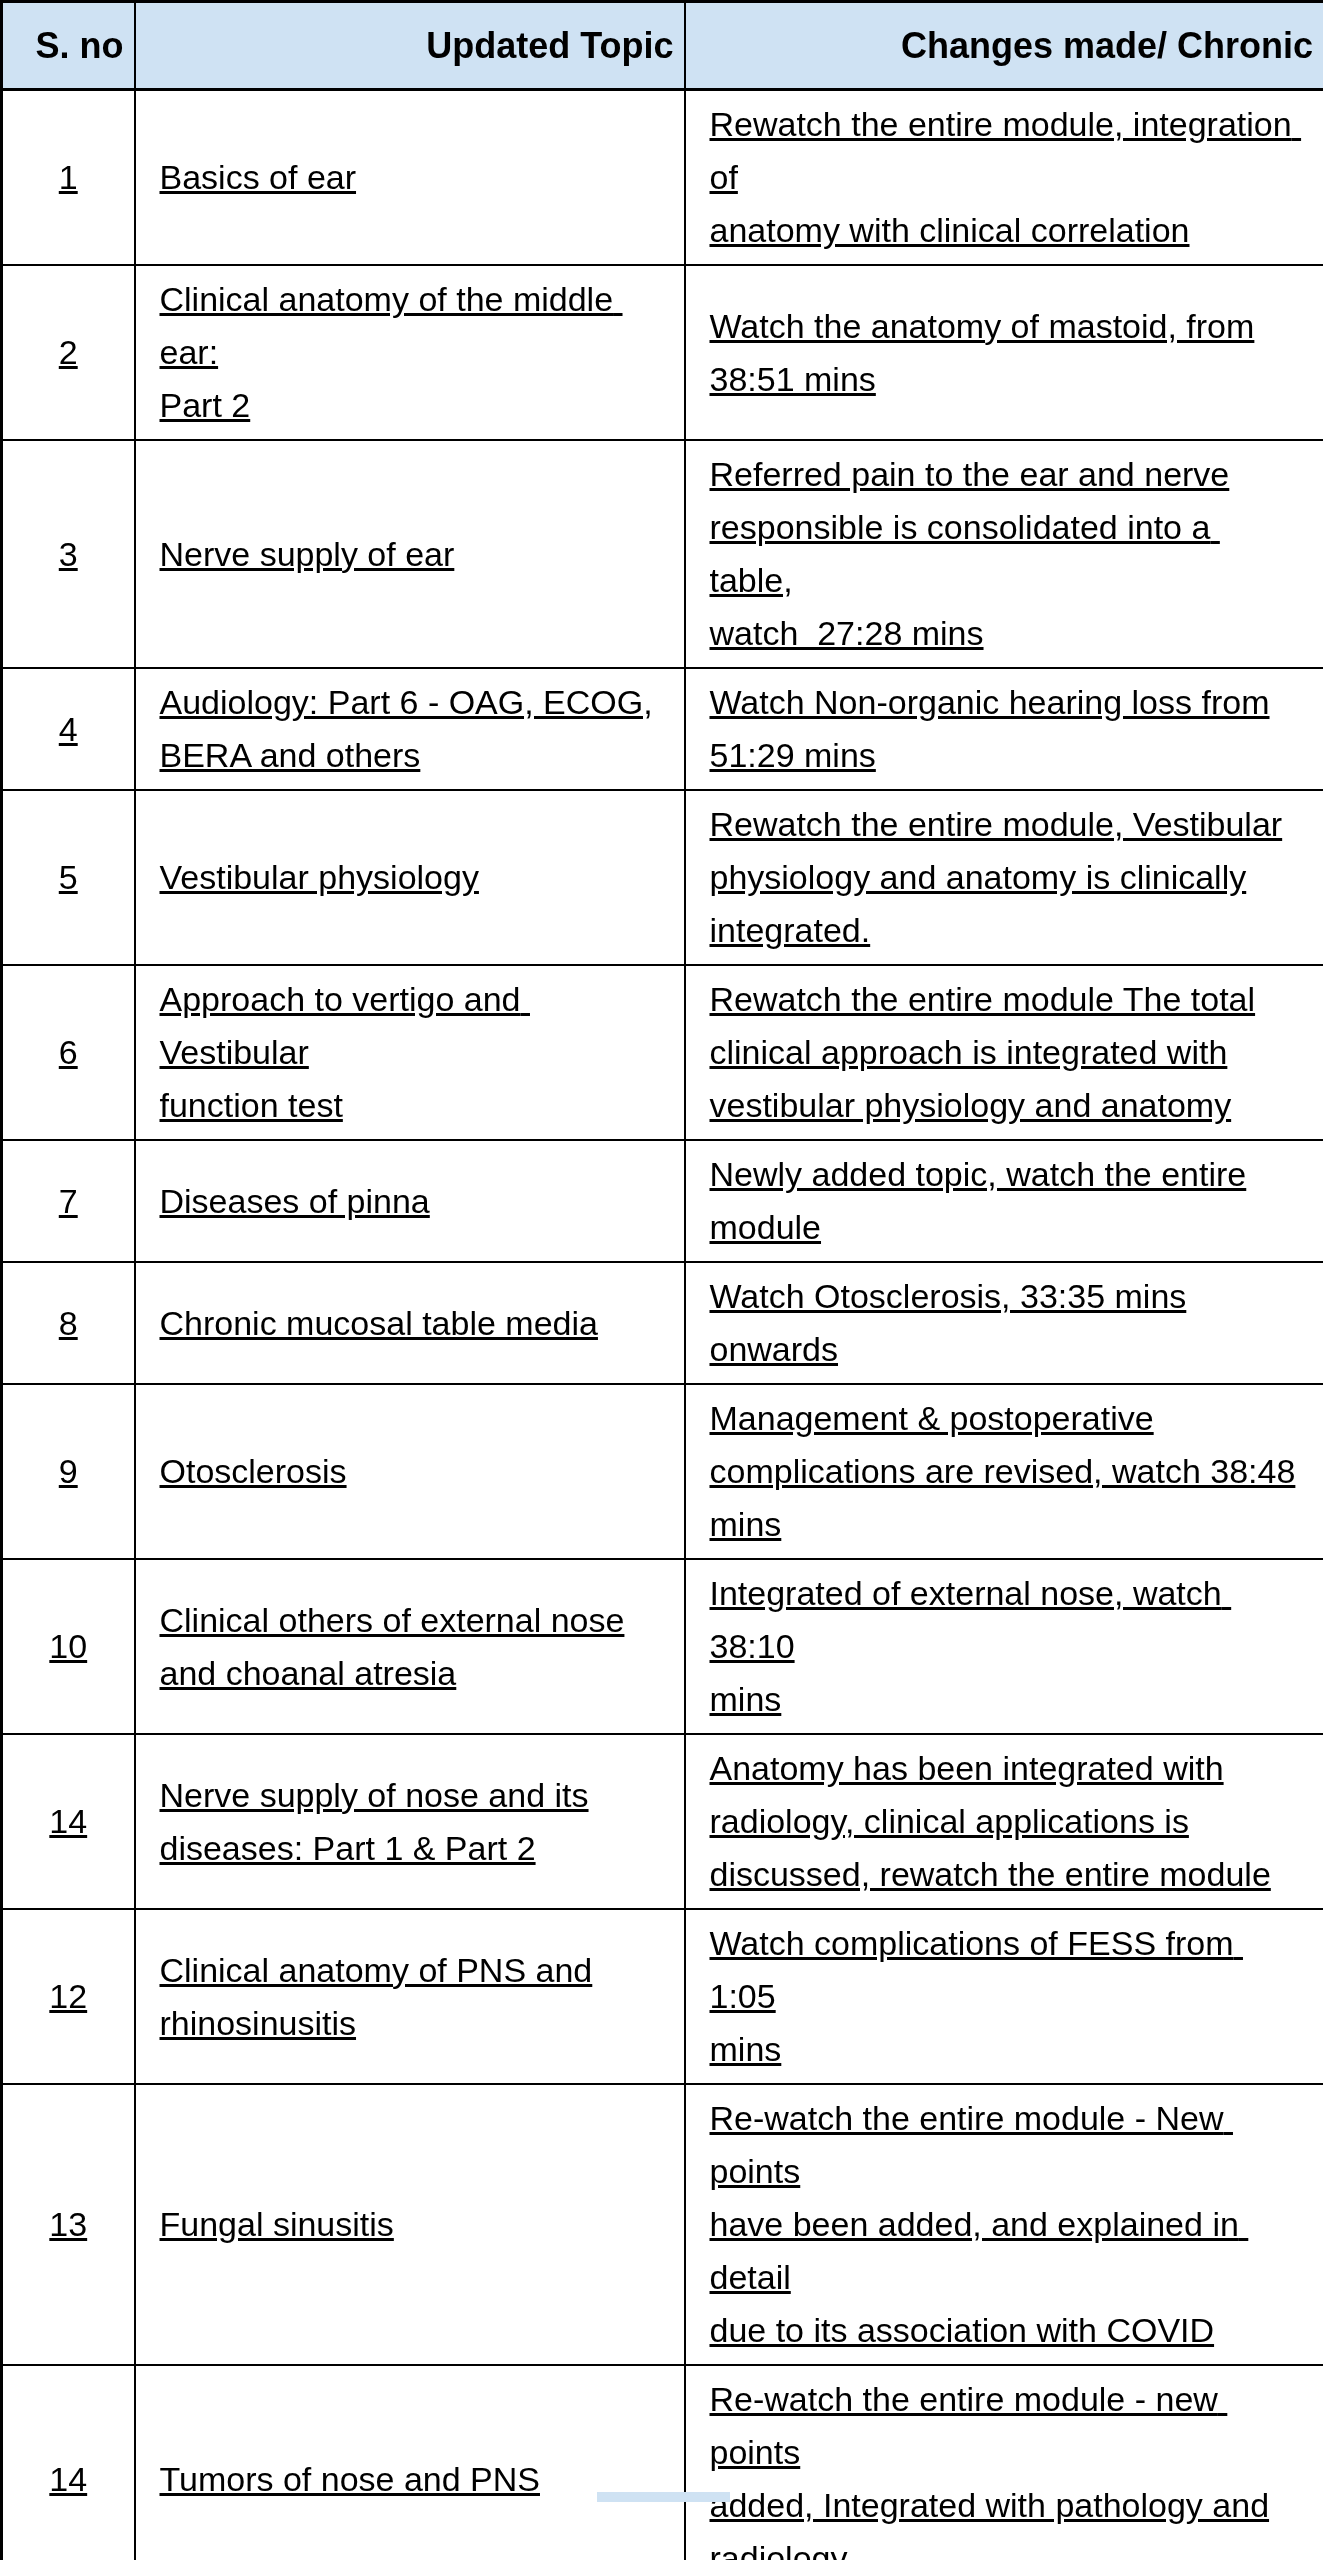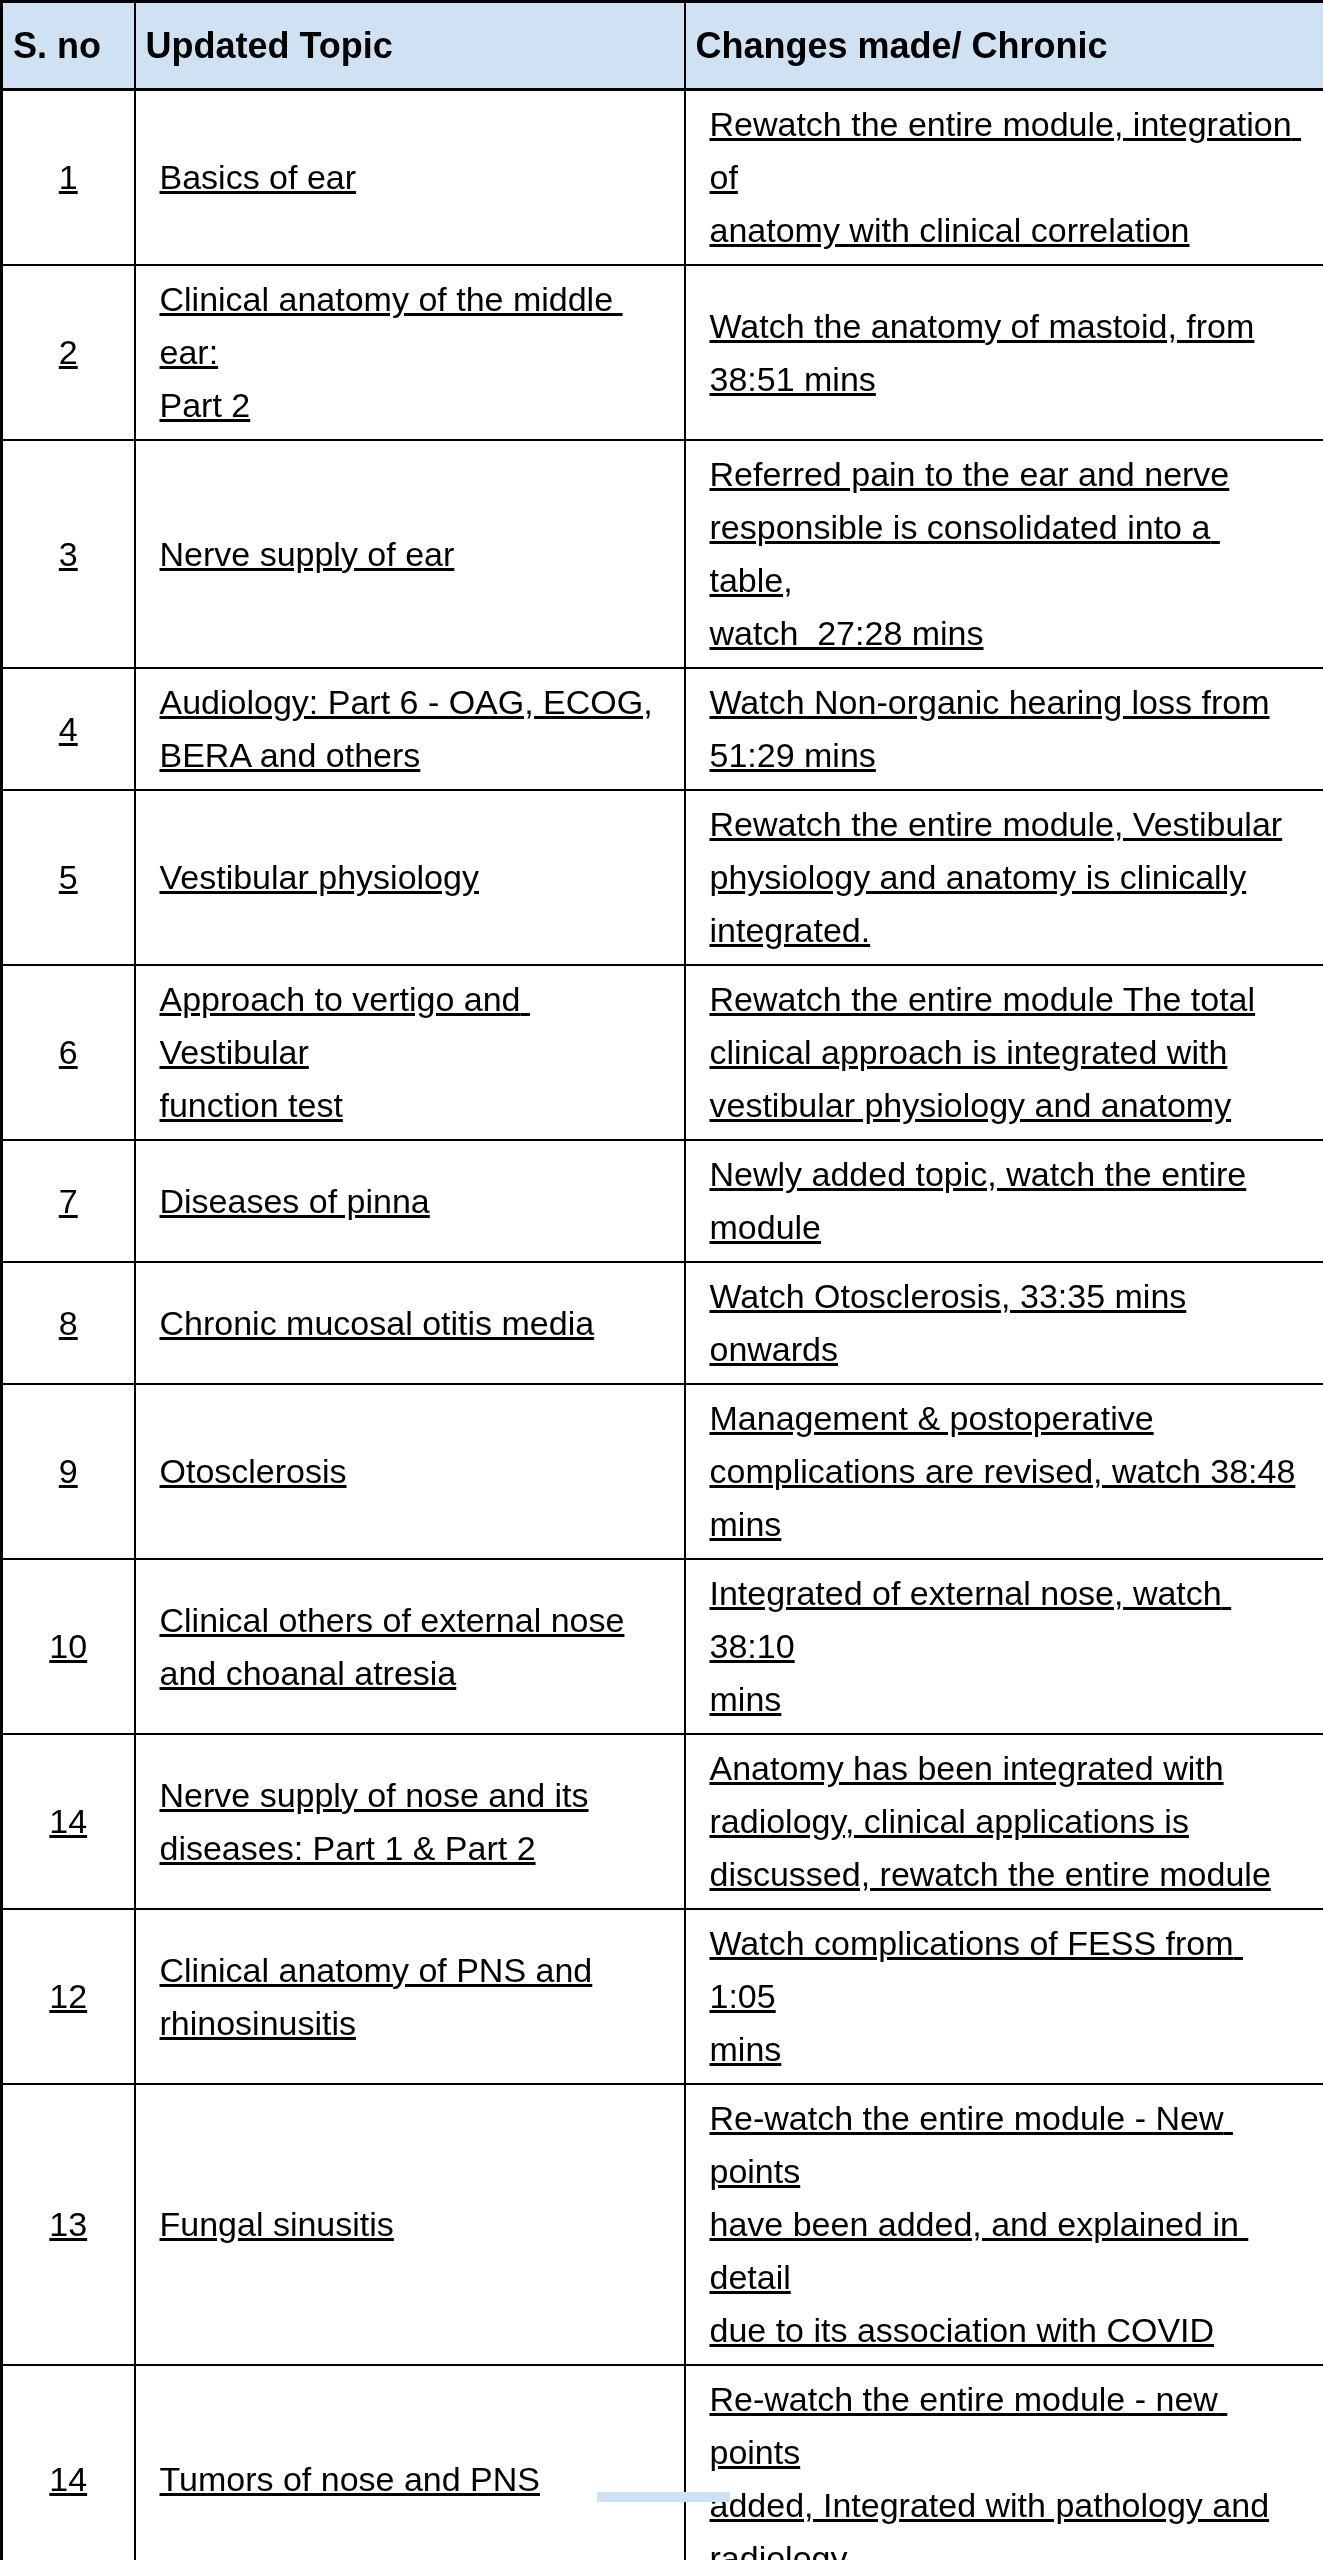--- a/index.html
+++ b/index.html
@@ -28,21 +28,21 @@
   col.c-sno{width:133px;}
   col.c-topic{width:550px;}
   col.c-remarks{width:640px;}
   th{
     background:var(--header-bg);
     border:2px solid var(--border);
     border-bottom:3px solid var(--border);
     height:88px;
     font-size:36px;
     font-weight:bold;
-    text-align:left;
+    text-align:right;
     vertical-align:middle;
     padding:0 10px;
   }
   td{
     border:2px solid var(--border);
     vertical-align:middle;
     font-size:34px;
     line-height:53px;
     padding:7px 24px;
     white-space:pre-wrap;
@@ -129,21 +129,21 @@
 
   <tr>
     <td class="sno">7</td>
     <td class="topic">Diseases of pinna</td>
     <td class="remarks">Newly added topic, watch the entire
 module</td>
   </tr>
 
   <tr>
     <td class="sno">8</td>
-    <td class="topic">Chronic mucosal otitis media</td>
+    <td class="topic">Chronic mucosal table media</td>
     <td class="remarks">Watch Otosclerosis, 33:35 mins
 onwards</td>
   </tr>
 
   <tr>
     <td class="sno">9</td>
     <td class="topic">Otosclerosis</td>
     <td class="remarks">Management &amp; postoperative
 complications are revised, watch 38:48
 mins</td>

